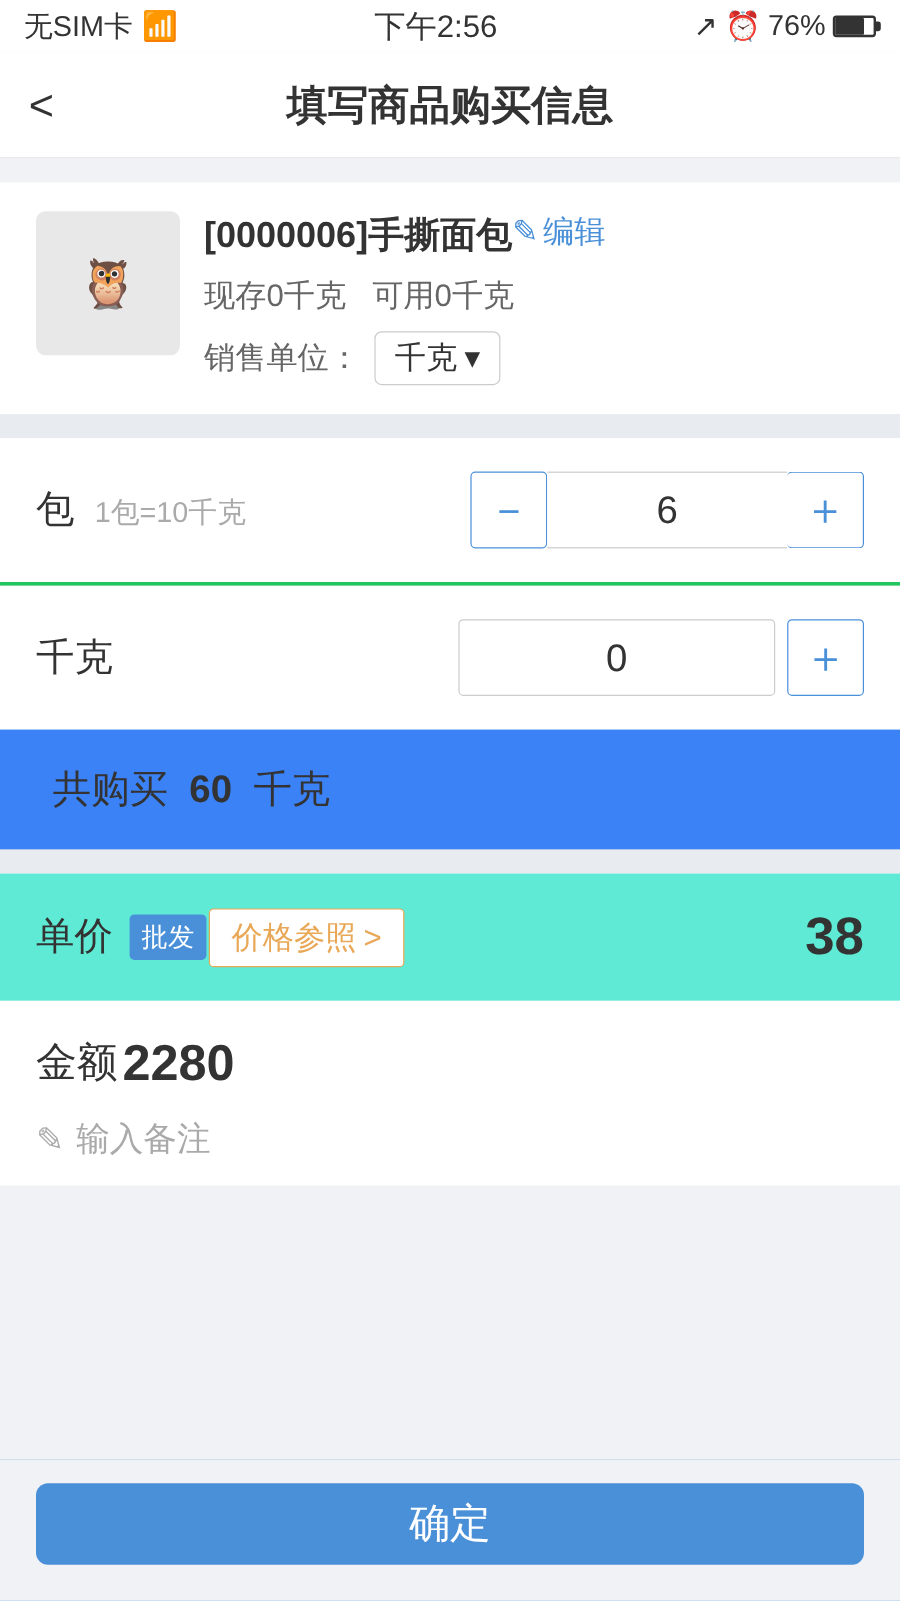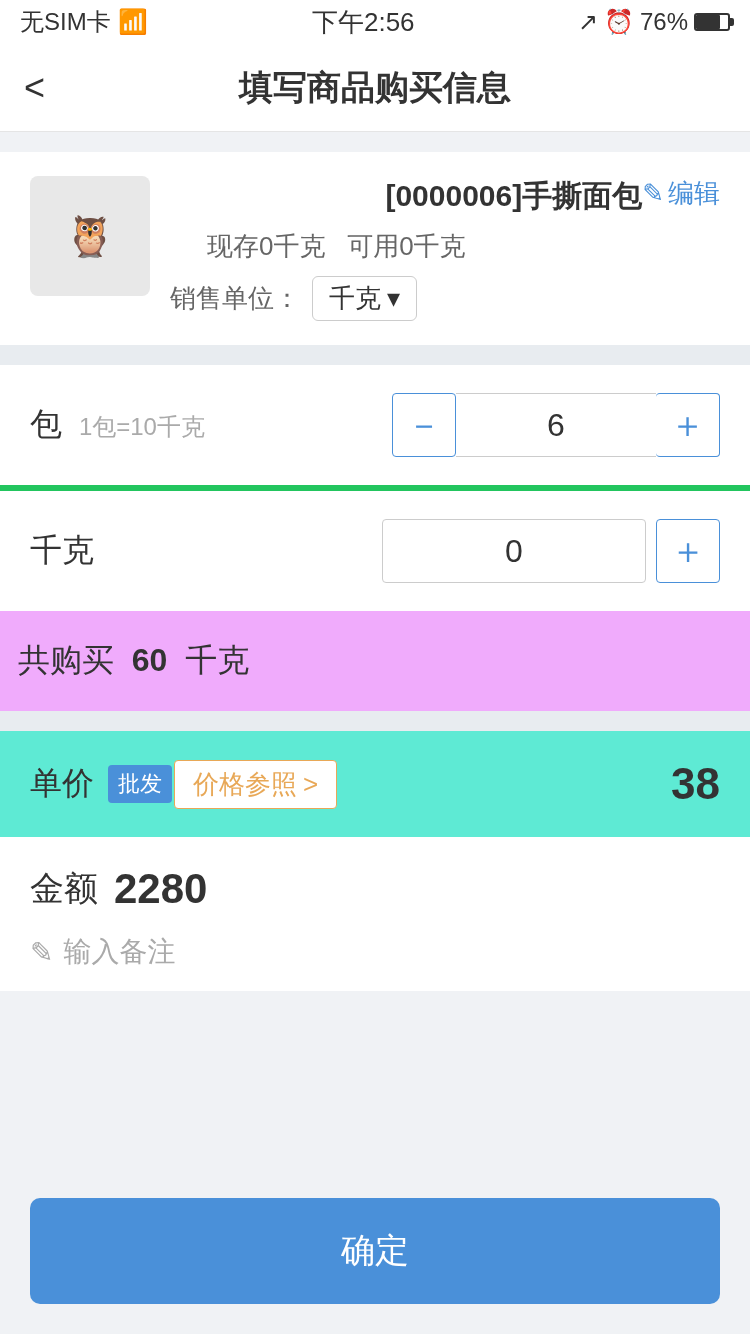--- a/index.html
+++ b/index.html
@@ -114,40 +114,39 @@
     }
     .owl-logo {
       font-size: 40px;
       color: #999;
     }
     .product-info {
       flex: 1;
     }
     .product-title-row {
       display: flex;
-      justify-content: flex-end;
+      justify-content: flex-start;
       align-items: flex-start;
     }
     .product-name {
       font-size: 30px;
       font-weight: 600;
       color: #333;
     }
     .edit-btn {
       font-size: 26px;
       color: #4a90d9;
       display: flex;
       align-items: center;
       gap: 4px;
     }
     .product-stock {
       font-size: 26px;
       color: #666;
       margin-top: 12px;
-      margin-left: 37px;
     }
     .product-unit-row {
       display: flex;
       align-items: center;
       gap: 12px;
       margin-top: 12px;
       font-size: 26px;
       color: #666;
     }
     .unit-select {
@@ -169,21 +168,21 @@
     }
 
     
     .input-section {
       background: #fff;
     }
     .input-row {
       display: flex;
       align-items: center;
       padding: 28px 30px;
-      border-bottom: 6px solid #22c55e;
+      border-bottom: 3px solid #22c55e;
     }
     .input-label {
       flex: 1;
       font-size: 32px;
       color: #333;
     }
     .input-hint {
       font-size: 24px;
       color: #aaa;
       margin-left: 8px;
@@ -245,22 +244,22 @@
       justify-content: center;
       font-size: 36px;
       color: #4a90d9;
       cursor: pointer;
       border-radius: 4px;
       margin-left: 10px;
     }
 
     
     .total-row {
-      background: #f0abfc;
-      padding: 28px 18px;
+      background: #3b82f6;
+      padding: 28px 44px;
       display: flex;
       align-items: center;
       justify-content: space-between;
     }
     .total-text {
       font-size: 32px;
       color: #333;
     }
     .total-amount {
       font-weight: 600;
@@ -314,21 +313,21 @@
     }
 
     
     .amount-section {
       background: #fff;
       padding: 28px 30px 10px 30px;
     }
     .amount-row {
       display: flex;
       align-items: center;
-      gap: 16px;
+      gap: 4px;
     }
     .amount-label {
       font-size: 34px;
       color: #333;
     }
     .amount-value {
       font-size: 42px;
       font-weight: 600;
       color: #333;
     }
@@ -356,21 +355,21 @@
     .bottom-btn-wrap {
       position: fixed;
       bottom: 0;
       left: 0;
       width: 750px;
       padding: 20px 30px 30px;
       background: #f0f2f5;
     }
     .confirm-btn {
       width: 100%;
-      height: 106px;
+      height: 68px;
       background: #4a90d9;
       color: #fff;
       border: none;
       border-radius: 10px;
       font-size: 34px;
       font-weight: 500;
       cursor: pointer;
       display: flex;
       align-items: center;
       justify-content: center;

